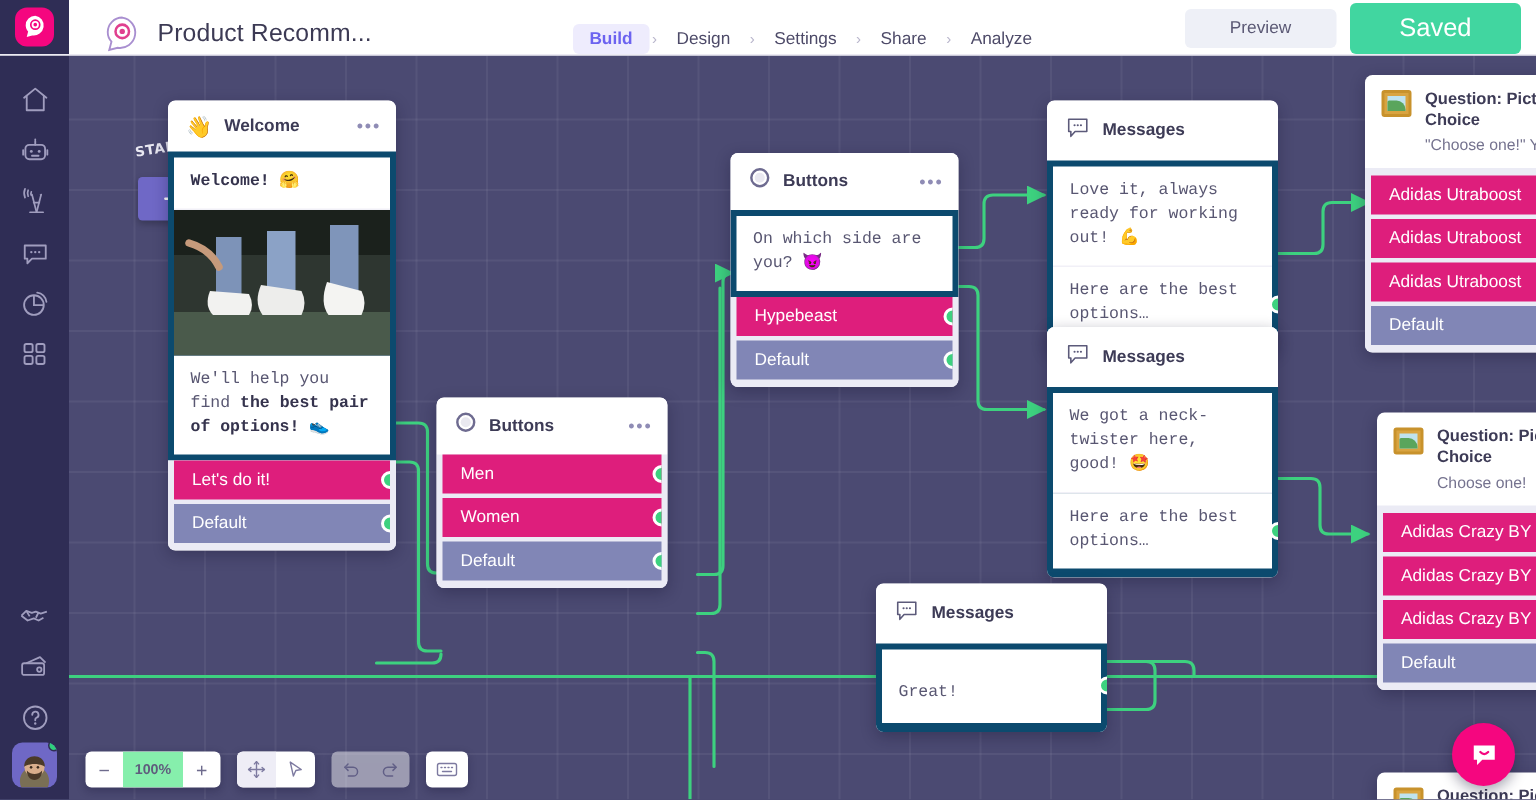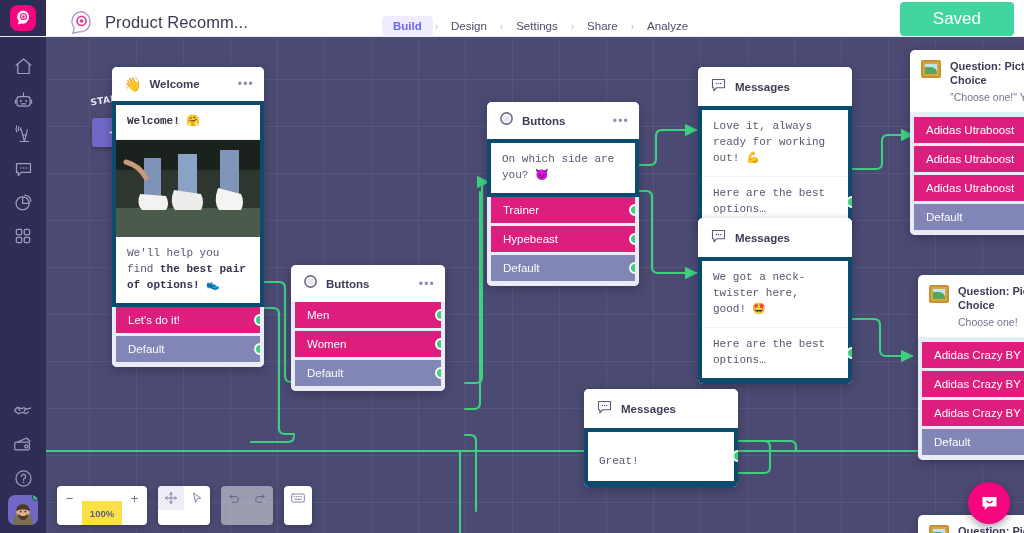--- a/index.html
+++ b/index.html
@@ -166,21 +166,21 @@
   
   .toolbar { position: absolute; left: 57px; bottom: 8px; display: flex; gap: 11px; z-index: 30; }
   .tgroup {
     display: flex; background: #ffffff; border-radius: 4px; overflow: hidden;
     box-shadow: 0 2px 6px rgba(20,18,50,.3);
   }
   .tbtn {
     min-width: 25px; height: 24px; display: flex; align-items: center; justify-content: center;
     font-size: 13px; color: #6e6b8d; cursor: pointer; padding: 0 6px;
   }
-  .tbtn.zoomval { font-size: 9.5px; font-weight: bold; background: #fde047; color: #5f5d7d; min-width: 40px; margin-top: 15px; }
+  .tbtn.zoomval { font-size: 9.5px; font-weight: bold; background: #86efac; color: #5f5d7d; min-width: 40px; }
   .tbtn.sel { background: #eeedf6; }
   .tgroup.dim { opacity: .45; }
 
   
   .chat-fab {
     position: absolute; right: 14px; bottom: 9px; width: 42px; height: 42px;
     border-radius: 50%; background: #f5067f; cursor: pointer; z-index: 32;
     display: flex; align-items: center; justify-content: center;
     box-shadow: 0 3px 9px rgba(20,18,50,.4);
   }
@@ -218,20 +218,21 @@
       <span class="nav-item">Design</span>
       <span class="nav-sep">›</span>
       <span class="nav-item">Settings</span>
       <span class="nav-sep">›</span>
       <span class="nav-item">Share</span>
       <span class="nav-sep">›</span>
       <span class="nav-item">Analyze</span>
     </div>
 
     <div class="topbar-right">
+      <div class="btn-preview">Preview</div>
       <div class="btn-saved">Saved</div>
     </div>
   </div>
 
   <div class="sidebar">
     <div style="height:12px"></div>
     <div class="side-icon">
       <svg width="21" height="21" viewBox="0 0 24 24" fill="none" stroke="#b9b6d6" stroke-width="1.4" stroke-linecap="round" stroke-linejoin="round">
           <path d="M3.5 10.5 12 3.5l8.5 7"></path>
           <path d="M5.5 9.6V20h13V9.6"></path>
@@ -417,21 +418,20 @@
               <circle cx="12" cy="12" r="5.4" fill="#e9e8f0"></circle>
             </svg>
         </span>
         <span class="ttl">Buttons</span>
         <span class="dots">•••</span>
       </div>
       <div class="node-body">
         <div class="bubble">On which side are you? 😈</div>
       </div>
       <div class="node-btns">
-        <div class="nb pink"><span>Trainer</span><span class="port" style="right:-6px;top:50%;margin-top:-6px"></span></div>
         <div class="nb pink"><span>Hypebeast</span><span class="port" style="right:-6px;top:50%;margin-top:-6px"></span></div>
         <div class="nb purple"><span>Default</span><span class="port" style="right:-6px;top:50%;margin-top:-6px"></span></div>
       </div>
     </div>
 
     <div class="node" style="left:652px; top:30px; width:154px;">
       <div class="node-head">
         <span>
           <svg width="17" height="17" viewBox="0 0 24 24">
               <path d="M3.5 5h17v11.5H9.5L5.5 21v-4.5h-2z" fill="#fff" stroke="#5c5a7a" stroke-width="1.5" stroke-linejoin="round"></path>

